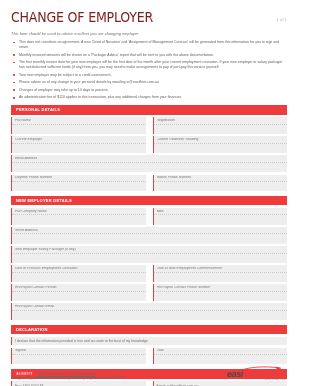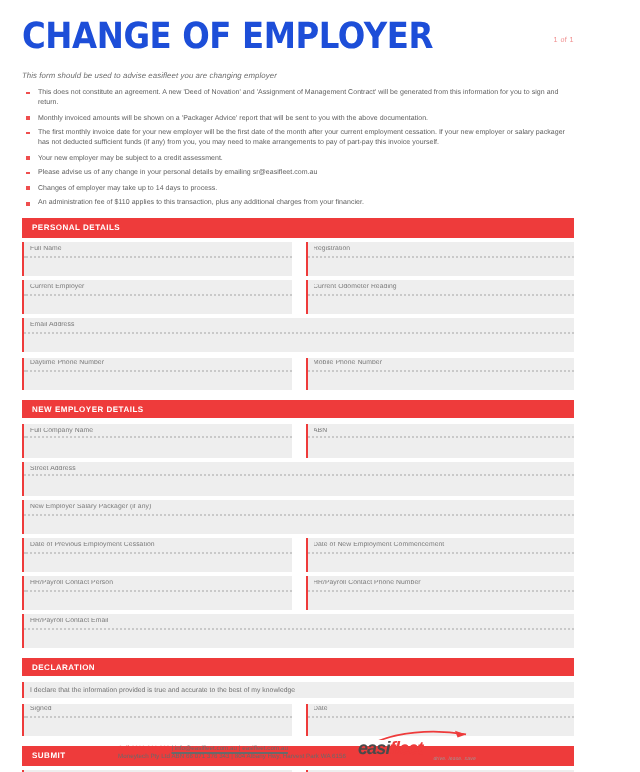--- a/index.html
+++ b/index.html
@@ -14,24 +14,24 @@
     width: 298px; height: 386px;
     background: #ffffff;
     padding: 0 11px;
     overflow: hidden;
   }
 
   
   .title-row { position: relative; padding-top: 10px; }
   .doc-title {
     font-family: "DejaVu Sans Condensed", "Liberation Sans", sans-serif;
-    font-size: 18px;
+    font-size: 14px;
     letter-spacing: -0.2px;
-    color: #1d4ed8;
-    font-weight: 700;
+    color: #7f1d1d;
+    font-weight: 400;
     line-height: 1;
     white-space: nowrap;
   }
   .page-num {
     position: absolute;
     right: 0; top: 18px;
     font-size: 3.6px;
     color: #f08e8e;
     letter-spacing: 0.2px;
   }
@@ -133,21 +133,21 @@
   }
   .submit-text { font-size: 3.4px; color: #7a7a7a; }
 
   
   .footer {
     position: absolute;
     left: 11px; right: 11px;
     bottom: 5px;
     display: flex;
     align-items: flex-end;
-    justify-content: center;
+    justify-content: space-between;
   }
   .footer-text { line-height: 1.5; }
   .footer-line { font-size: 3.1px; color: #6a6a6a; letter-spacing: 0.02px; }
   .footer-line .hot { color: #ee3b3b; font-weight: bold; }
   .footer-line .ul { text-decoration: underline; }
 
   .logo { position: relative; width: 66px; height: 20px; }
   .logo-swoosh {
     position: absolute;
     left: 10px; top: 0px;

